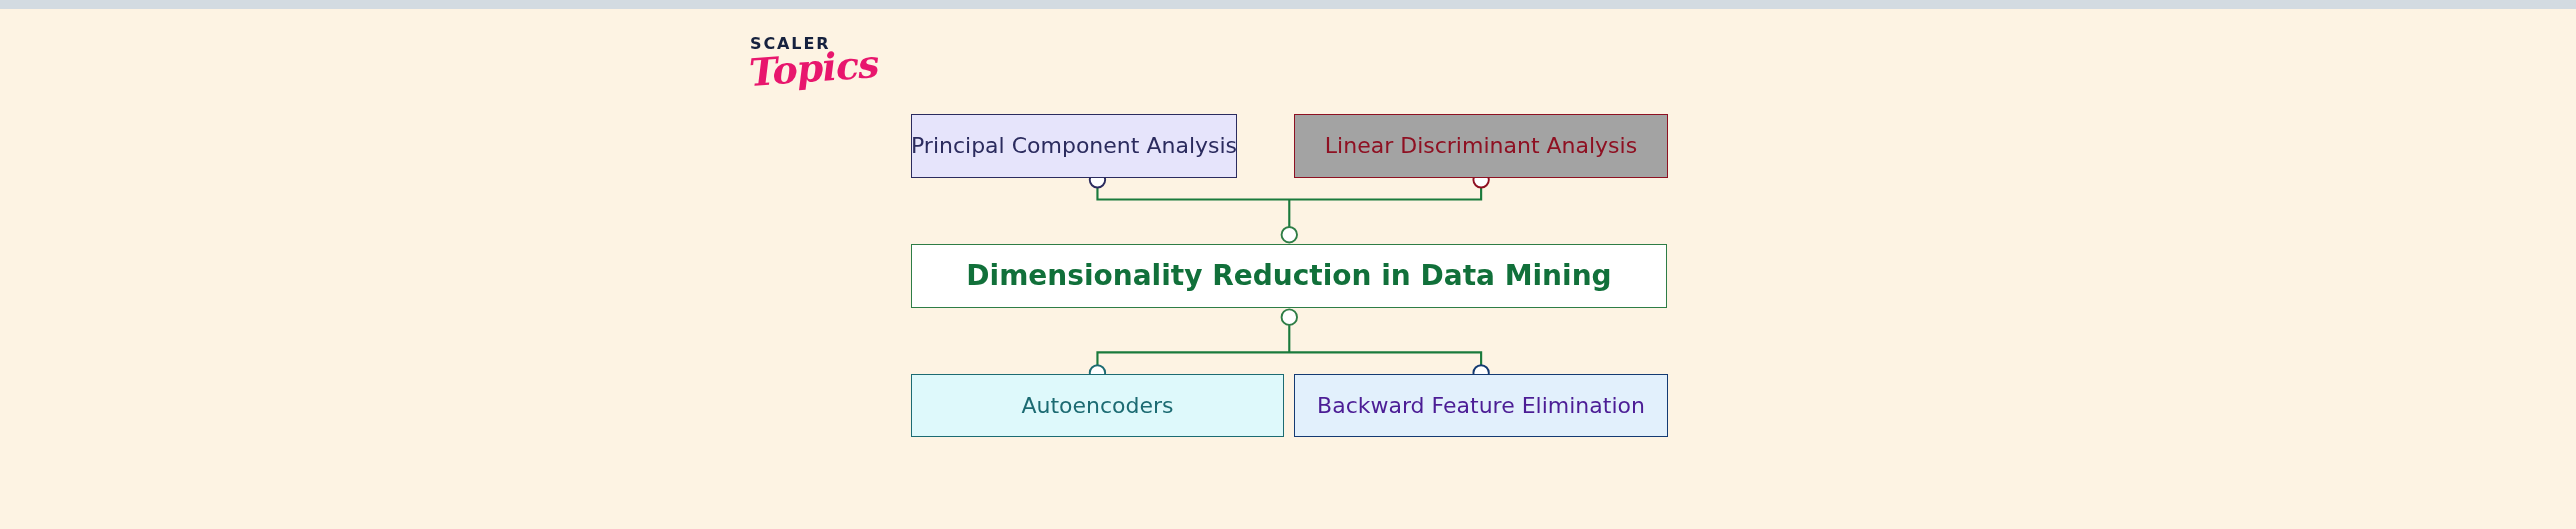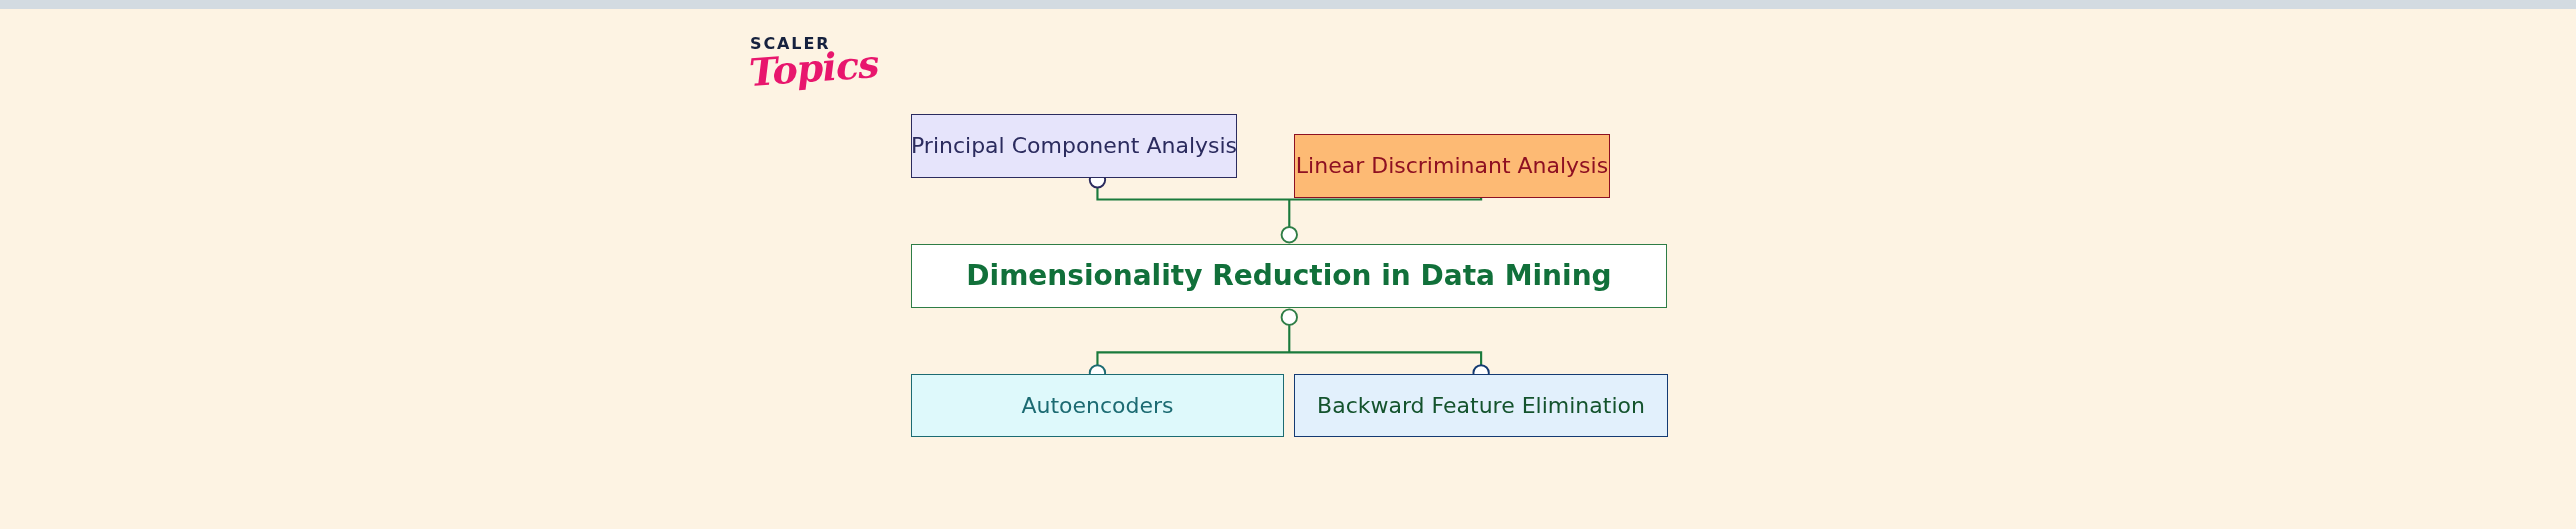--- a/index.html
+++ b/index.html
@@ -86,24 +86,23 @@
     border-color: #2b2b5e;
   }
   #node-pca .node-label {
     color: #2b2b5e;
     font-size: 22px;
     font-weight: normal;
   }
 
   #node-lda {
     left: 1294px; top: 105px;
-    width: 316px; height: 64px;
-    background: #fdba74;
+    width: 374px; height: 64px;
+    background: #a3a3a3;
     border-color: #8e1022;
-    margin-top: 20px;
   }
   #node-lda .node-label {
     color: #8e1022;
     font-size: 22px;
     font-weight: normal;
   }
 
   #node-center {
     left: 911px; top: 235px;
     width: 756px; height: 64px;
@@ -128,21 +127,21 @@
     font-weight: normal;
   }
 
   #node-bfe {
     left: 1294px; top: 365px;
     width: 374px; height: 63px;
     background: #e2f0fc;
     border-color: #143a72;
   }
   #node-bfe .node-label {
-    color: #14532d;
+    color: #4c1d95;
     font-size: 22px;
     font-weight: normal;
   }
 </style>
 </head>
 <body>
 
 <div id="top-strip"></div>
 
 <div id="canvas">

